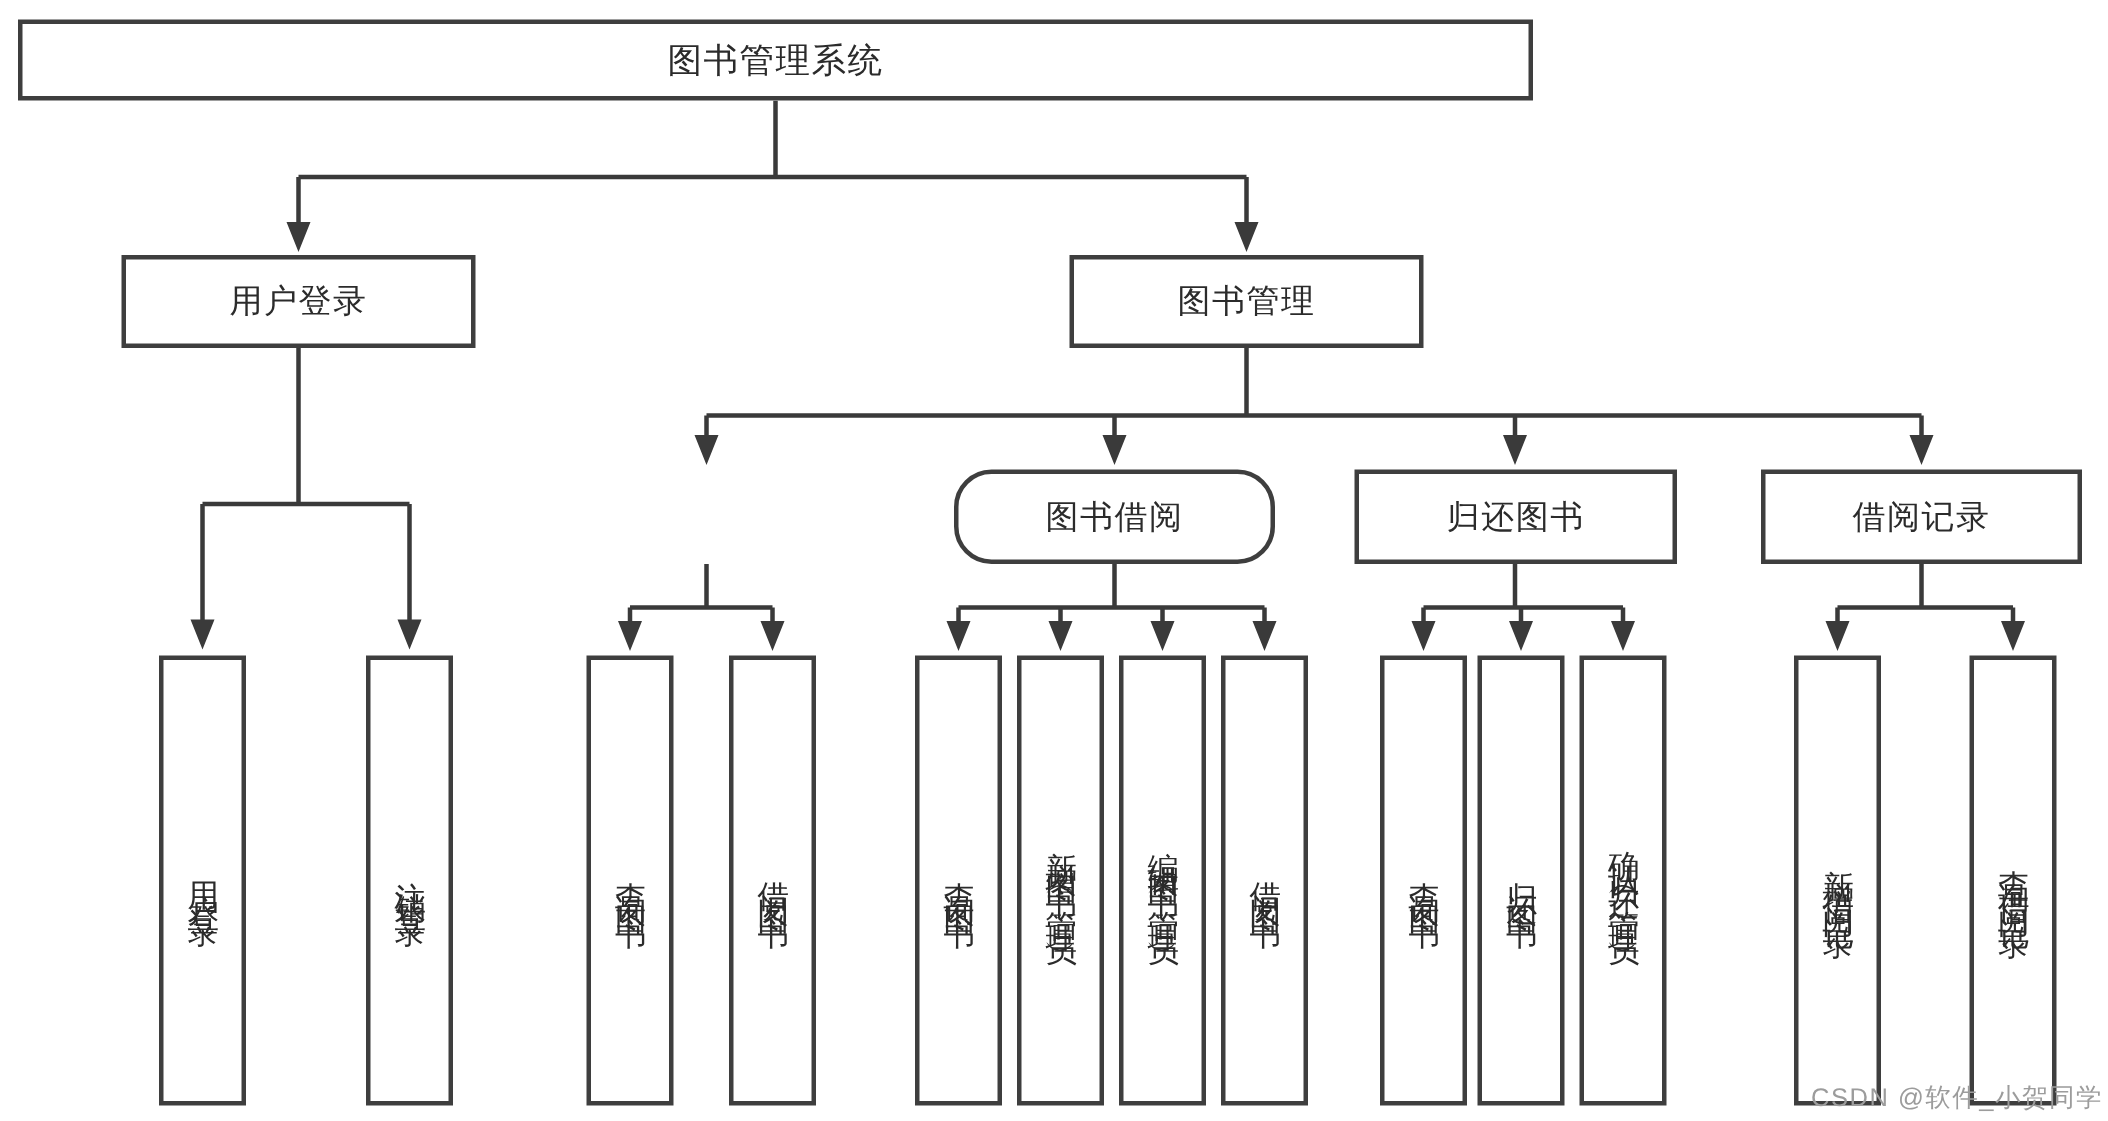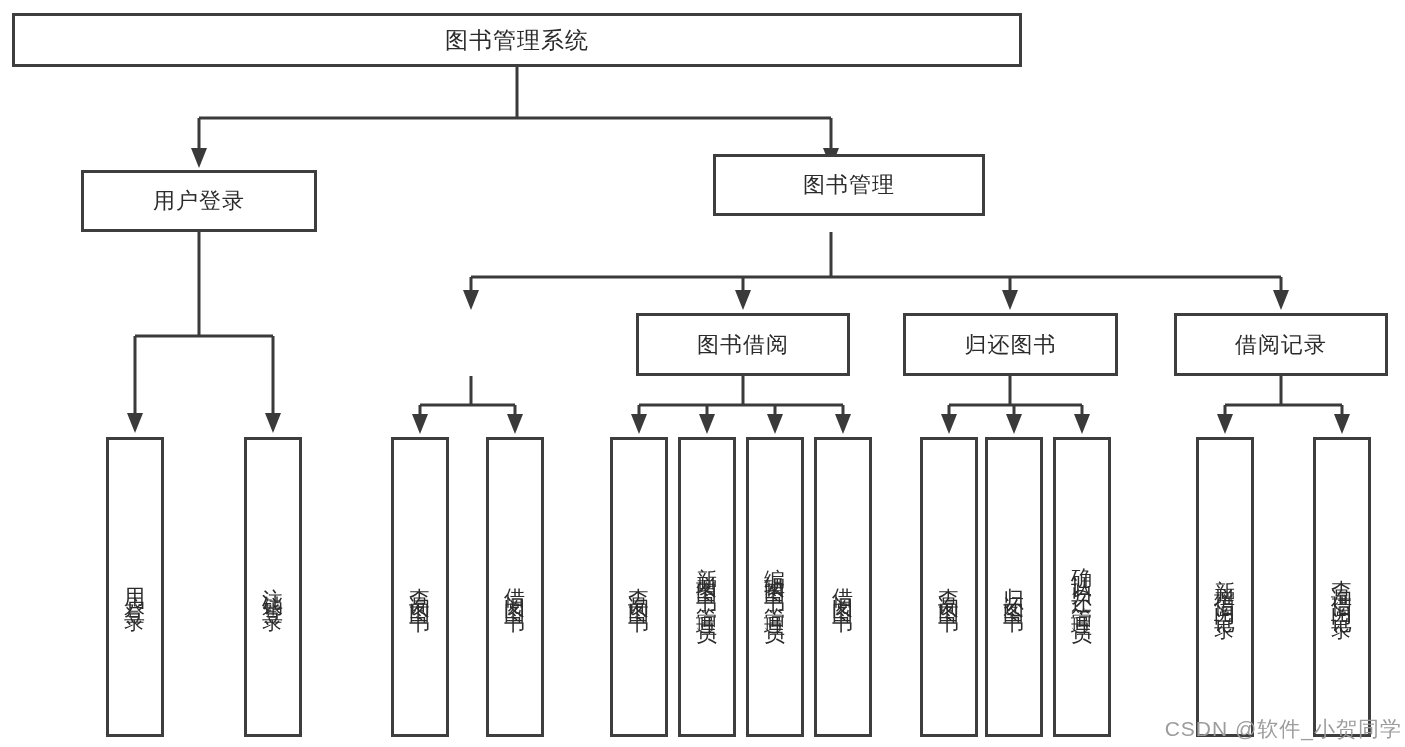--- a/index.html
+++ b/index.html
@@ -51,21 +51,21 @@
     text-orientation: mixed;
     font-size: 21px;
     line-height: 1;
     letter-spacing: 8px;
     white-space: nowrap;
   }
   .watermark {
     position: absolute;
     right: 3px;
     bottom: 4px;
-    font-size: 21px;
+    font-size: 17px;
     color: var(--watermark);
     letter-spacing: 1px;
   }
 </style>
 </head>
 <body>
 
 <div class="canvas">
 
   <svg class="connectors" viewBox="0 0 1405 747">
@@ -125,25 +125,25 @@
       M1334 414 L1350 414 L1342 434 Z"></path>
   </svg>
 
   <div class="box hbox root-box" style="left:12px; top:13px; width:1010px; height:54px;">
     <span>图书管理系统</span>
   </div>
 
   <div class="box hbox" style="left:81px; top:170px; width:236px; height:62px;">
     <span>用户登录</span>
   </div>
-  <div class="box hbox" style="left:713px; top:154px; width:272px; height:62px;">
+  <div class="box hbox" style="left:713px; top:170px; width:236px; height:62px;">
     <span>图书管理</span>
   </div>
 
-  <div class="box hbox" style="left:636px; top:313px; width:214px; height:63px;">
+  <div class="box hbox" style="left:636px; top:313px; width:214px; height:63px;border-radius:25px;">
     <span>图书借阅</span>
   </div>
   <div class="box hbox" style="left:903px; top:313px; width:215px; height:63px;">
     <span>归还图书</span>
   </div>
   <div class="box hbox" style="left:1174px; top:313px; width:214px; height:63px;">
     <span>借阅记录</span>
   </div>
 
   <div class="box leaf" style="left:106px; top:437px; width:58px; height:300px;">

